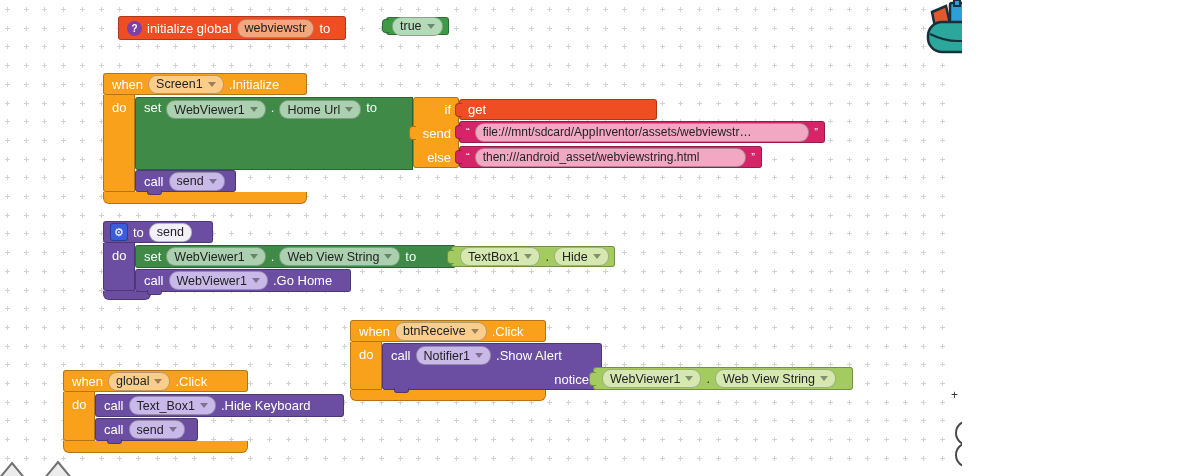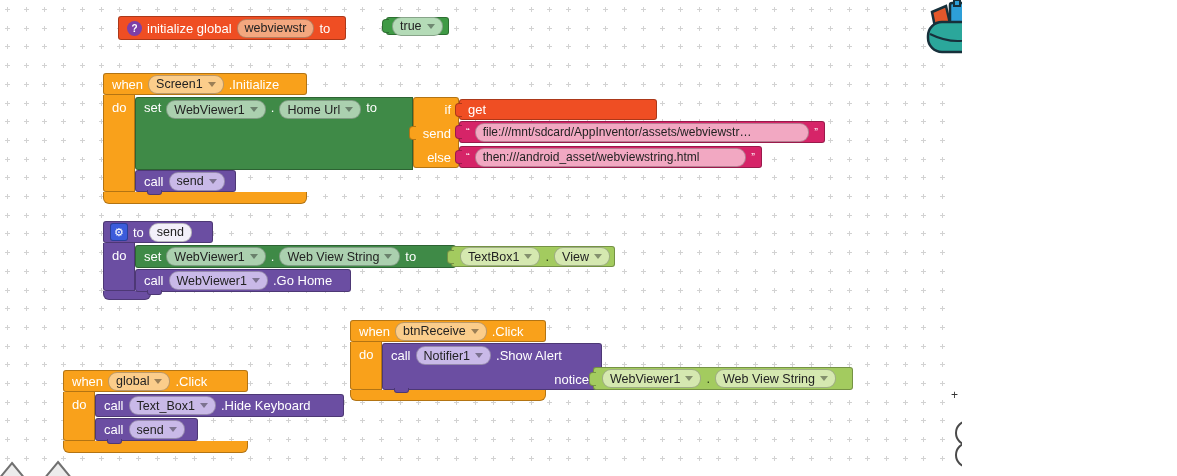--- a/index.html
+++ b/index.html
@@ -1435,21 +1435,21 @@
         <span class="lbl">to</span>
       </div>
 
       <div class="blk bg-get tab" style="left:348px;top:25px;width:164px;height:21px;">
         <span class="field f-get">
           <span>TextBox1</span>
             <span class="dd"></span>
         </span>
         <span style="color:#2b3a17;">.</span>
         <span class="field f-get">
-          <span>View</span>
+          <span>Hide</span>
             <span class="dd"></span>
         </span>
       </div>
 
       <div class="blk bg-proc nub" style="left:32px;top:48px;width:216px;height:23px;">
         <span class="lbl">call</span>
         <span class="field f-proc">
           <span>WebViewer1</span>
             <span class="dd"></span>
         </span>

